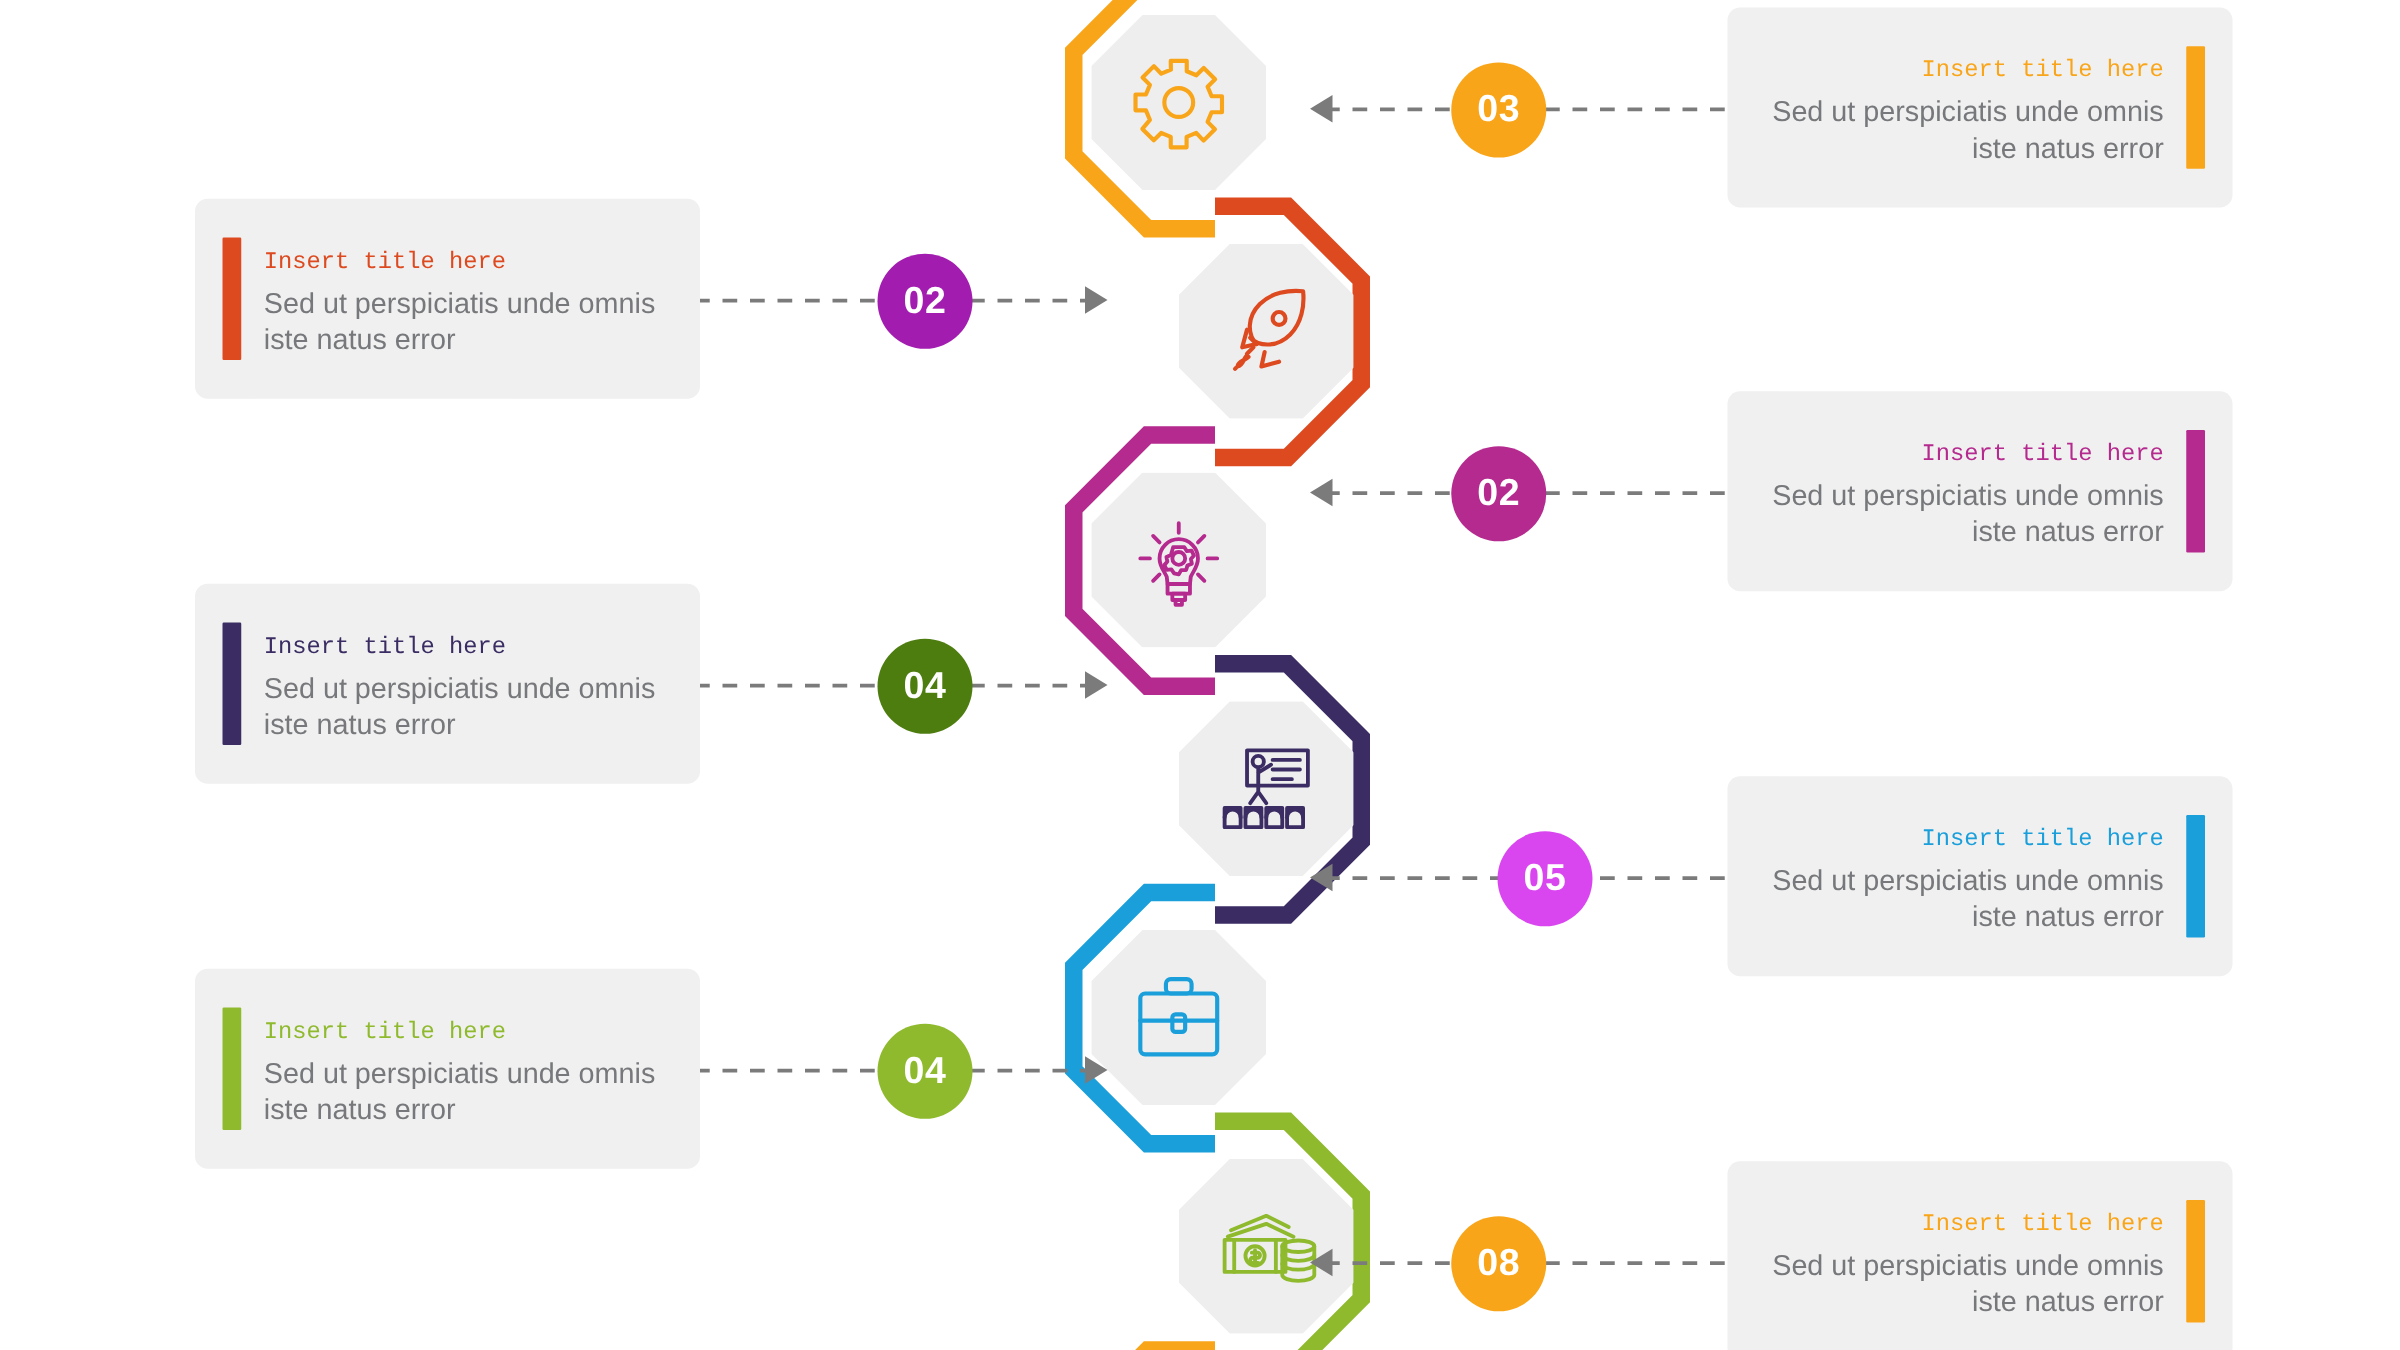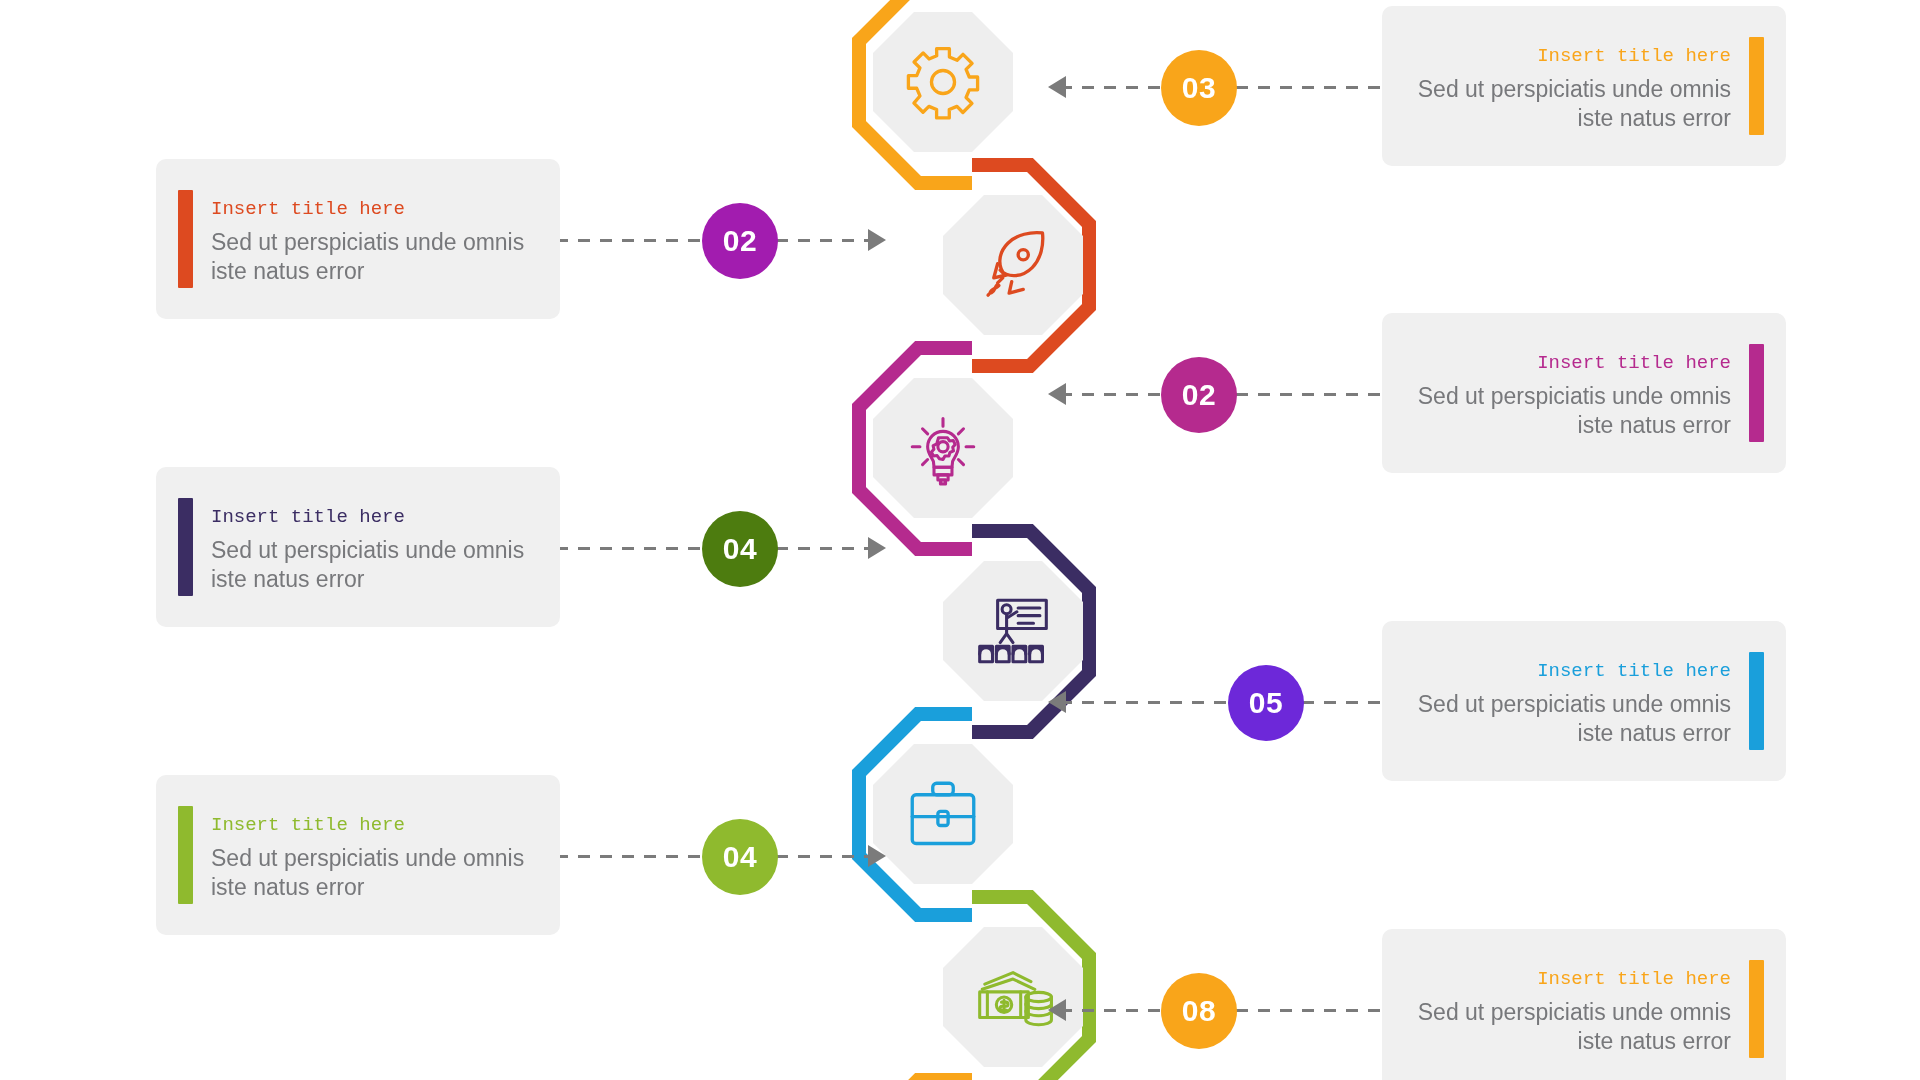--- a/index.html
+++ b/index.html
@@ -188,21 +188,21 @@
     </div>
   <div class="badge" style="left: 702px; top: 203px; background: #a21caf;">
       <span>02</span>
     </div>
   <div class="badge" style="left: 1161px; top: 357px; background: rgb(181, 42, 142);">
       <span>02</span>
     </div>
   <div class="badge" style="left: 702px; top: 511px; background: #4d7c0f;">
       <span>04</span>
     </div>
-  <div class="badge" style="left: 1228px; top: 665px; background: #6d28d9;">
+  <div class="badge" style="left: 1198px; top: 665px; background: #d946ef;">
       <span>05</span>
     </div>
   <div class="badge" style="left: 702px; top: 819px; background: rgb(143, 186, 46);">
       <span>04</span>
     </div>
   <div class="badge" style="left: 1161px; top: 973px; background: rgb(249, 165, 26);">
       <span>08</span>
     </div>
 
   <div class="card right" style="left:1382px; top:6px;">

